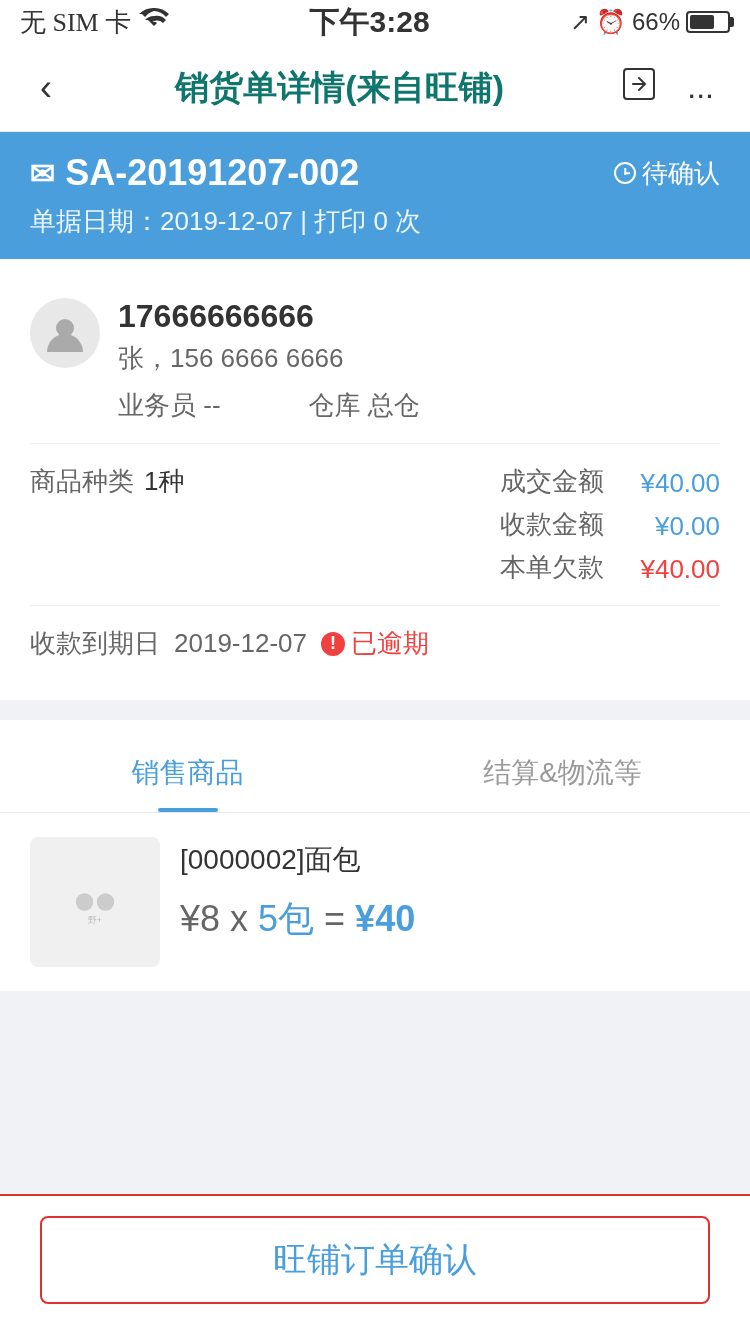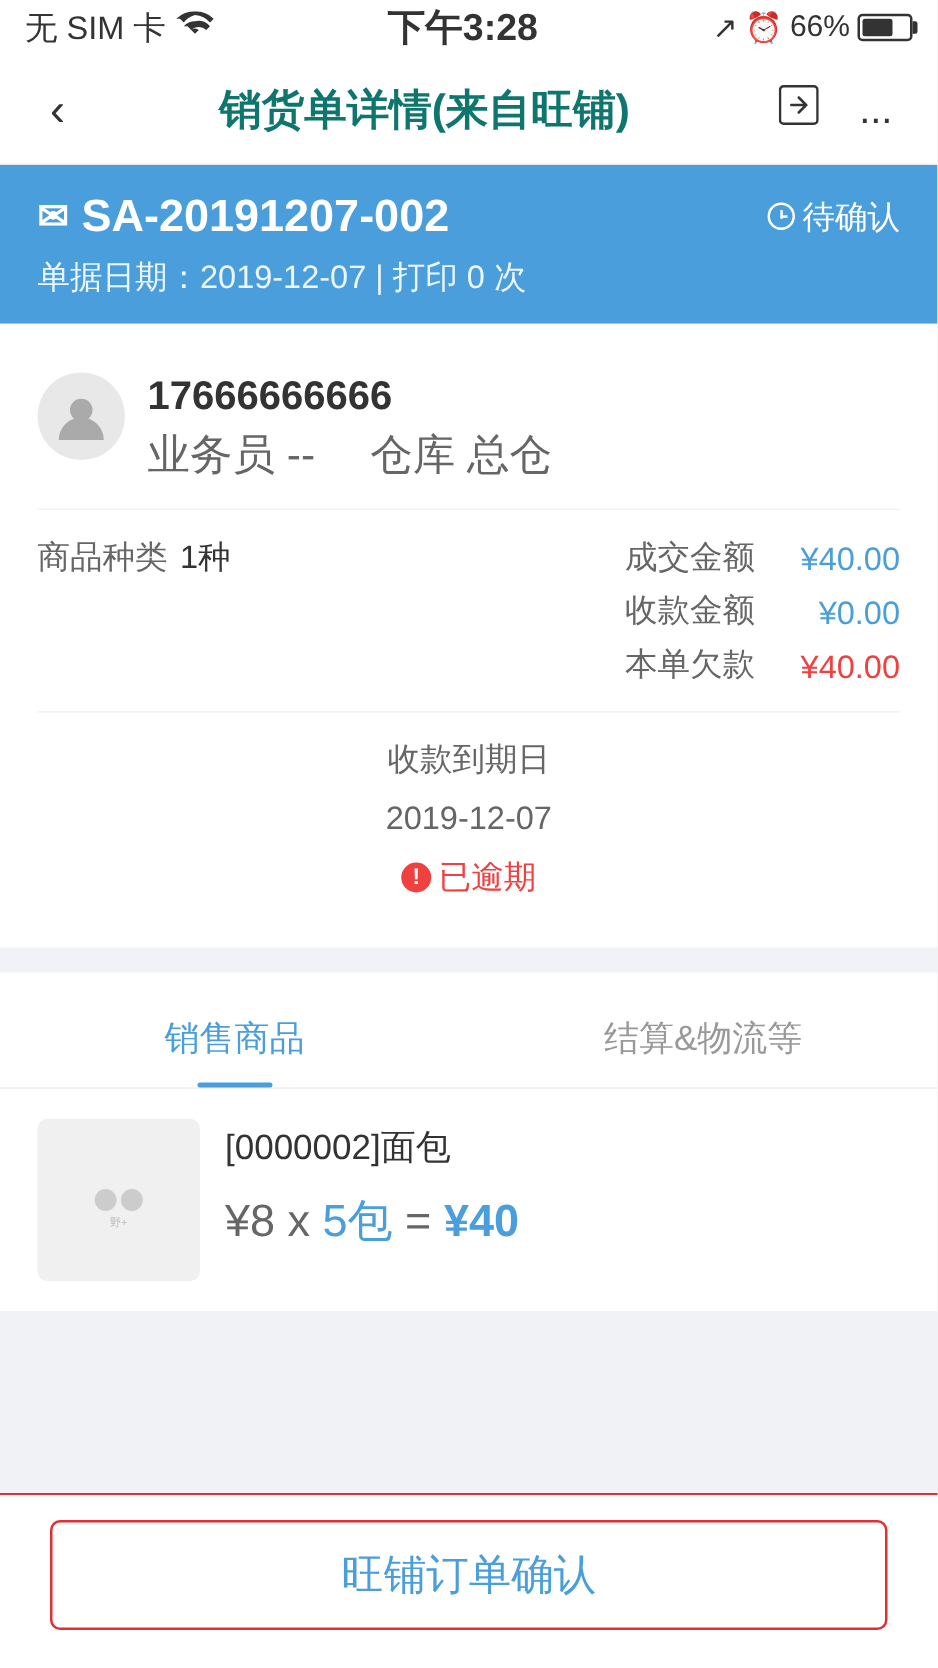--- a/index.html
+++ b/index.html
@@ -18,21 +18,21 @@
       width: 750px;
       height: 44px;
       background: #fff;
       display: flex;
       align-items: center;
       justify-content: space-between;
       padding: 0 20px;
       font-size: 26px;
       font-weight: 500;
     }
-    .status-left { display: flex; align-items: center; gap: 8px; }
+    .status-left { display: flex; align-items: center; gap: 8px; font-family: Liberation Serif, serif; }
     .status-center { font-size: 30px; font-weight: 600; }
     .status-right { display: flex; align-items: center; gap: 6px; font-size: 24px; }
     .battery-icon {
       width: 44px; height: 22px; border: 2px solid #333; border-radius: 4px;
       position: relative; display: inline-flex; align-items: center; padding: 2px;
     }
     .battery-icon::after {
       content: ''; position: absolute; right: -6px; top: 50%; transform: translateY(-50%);
       width: 4px; height: 10px; background: #333; border-radius: 0 2px 2px 0;
     }
@@ -154,22 +154,22 @@
       color: #333;
       margin-bottom: 6px;
     }
     .customer-phone {
       font-size: 26px;
       color: #666;
       margin-bottom: 12px;
     }
     .customer-meta {
       display: flex;
-      gap: 44px;
-      font-size: 34px;
+      gap: 88px;
+      font-size: 26px;
       color: #666;
     }
 
     
     .divider {
       height: 1px;
       background: #f0f0f0;
       margin: 20px 0;
     }
 
@@ -204,21 +204,20 @@
     .summary-item-value { color: #4a9edc; font-weight: 500; min-width: 100px; text-align: right; }
     .summary-item-value.red { color: #f04040; }
 
     
     .due-date-row {
       display: flex;
       align-items: center;
       gap: 14px;
       font-size: 26px;
       color: #666;
-      flex-direction: column;
     }
     .overdue-badge {
       display: flex;
       align-items: center;
       gap: 6px;
       color: #f04040;
       font-size: 26px;
     }
     .overdue-icon {
       width: 24px; height: 24px;
@@ -381,20 +380,21 @@
 <div class="content-section">
   <div class="customer-row">
     <div class="avatar">
       <svg viewBox="0 0 42 42" xmlns="http://www.w3.org/2000/svg">
         <circle cx="21" cy="16" r="9" fill="#aaa"></circle>
         <path d="M3 40c0-9.9 8.1-18 18-18s18 8.1 18 18" fill="#aaa"></path>
       </svg>
     </div>
     <div class="customer-info">
       <div class="customer-name">17666666666</div>
+      <div class="customer-phone">张，156 6666 6666</div>
       <div class="customer-meta">
         <span>
           <span>业务员</span>&nbsp;<span>--</span>
         </span>
         <span>
           <span>仓库</span>&nbsp;<span>总仓</span>
         </span>
       </div>
     </div>
   </div>

